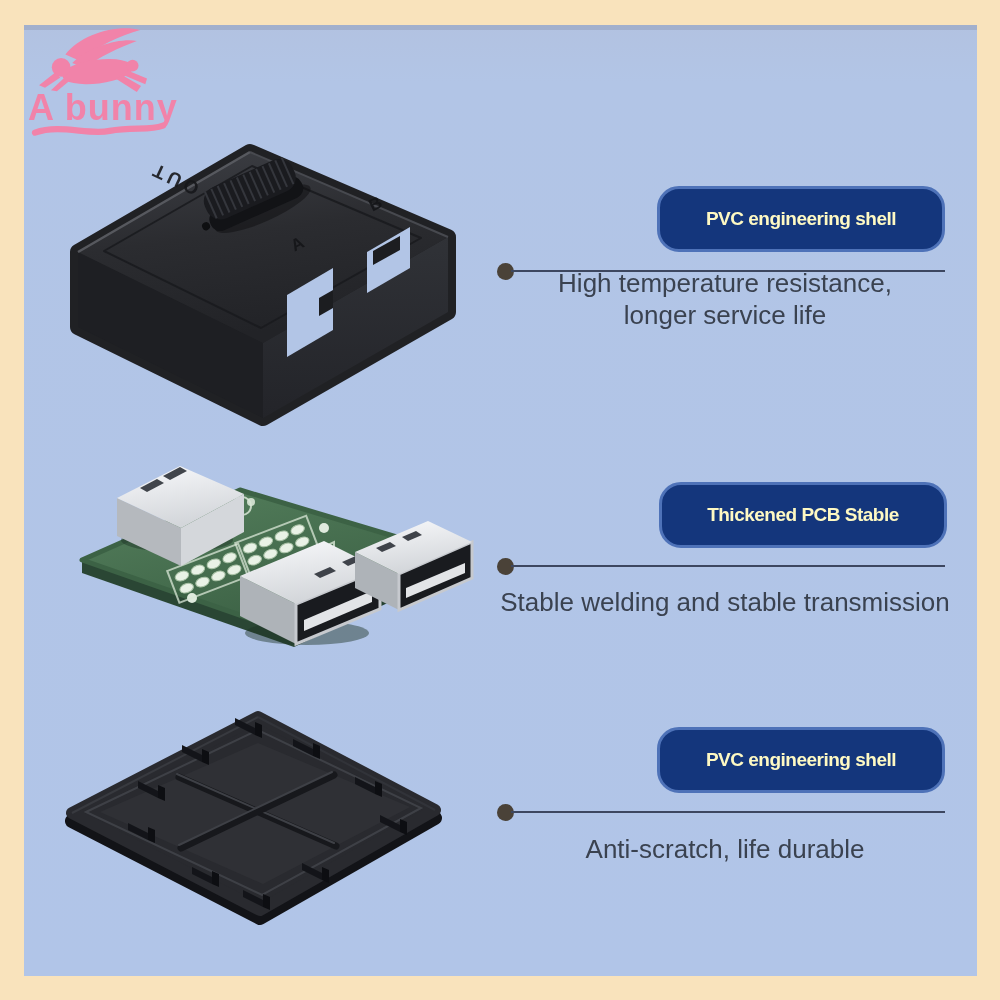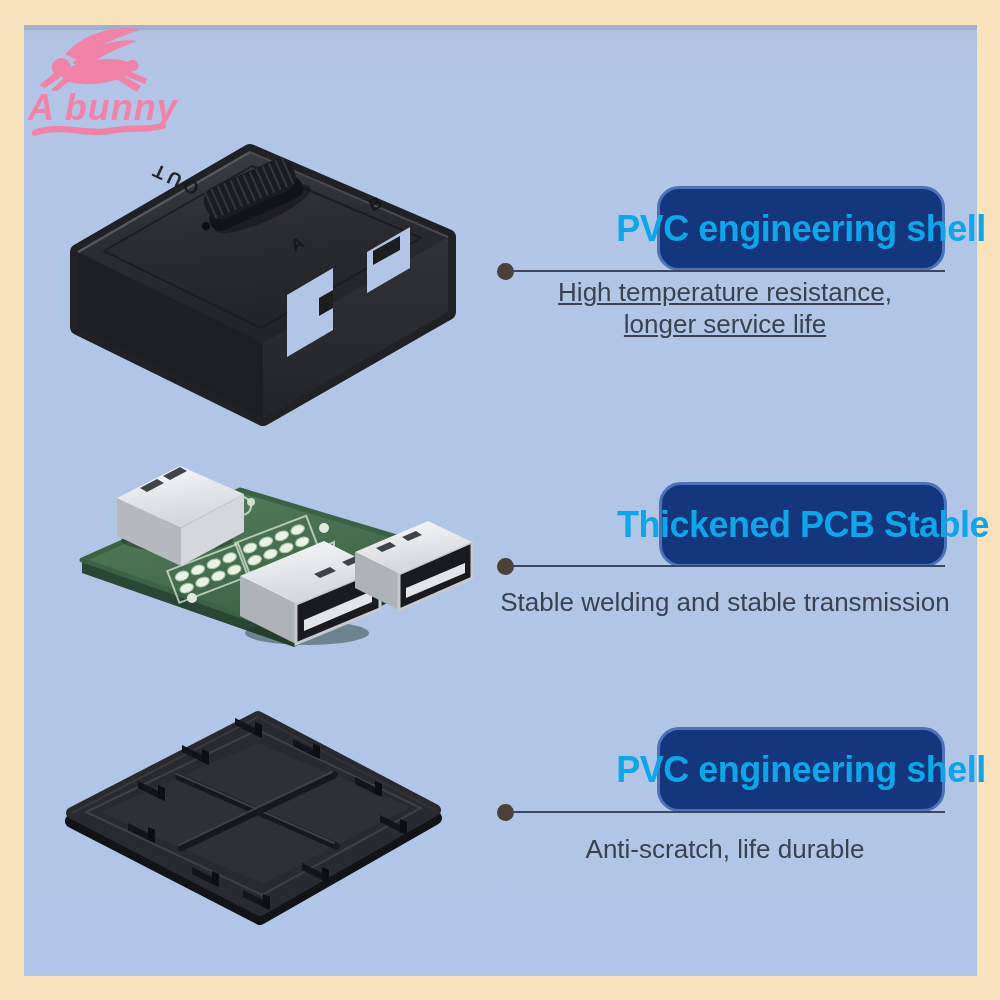--- a/index.html
+++ b/index.html
@@ -10,57 +10,57 @@
   }
   .panel{
     position:absolute;left:24px;top:25px;width:953px;height:951px;
     background:linear-gradient(180deg,#b2c2e1 0%,#b2c5e6 6%,#b1c5e8 100%);
   }
   .panel::before{
     content:"";position:absolute;left:0;top:0;right:0;height:5px;
     background:rgba(105,115,135,.22);
   }
   
-  .logo{position:absolute;left:28px;top:24px;width:170px;font-style:italic;}
+  .logo{position:absolute;left:28px;top:24px;width:170px;}
   .logo .bunny{display:block;width:124px;height:68px;margin-left:6px;}
   .logo-text{
     font-size:36px;font-weight:800;color:#f183a9;letter-spacing:1px;
     line-height:34px;margin-top:-2px;transform:scaleY(1.05);
   }
   .logo .swoosh{display:block;width:142px;height:16px;margin-top:-2px;}
   
   .product{position:absolute;}
   .p1{left:55px;top:135px;width:410px;height:295px;}
   .p2{left:62px;top:448px;width:415px;height:235px;}
   .p3{left:50px;top:685px;width:425px;height:255px;}
   
   .badge{
-    position:absolute;width:288px;height:85px;box-sizing:border-box;
+    position:absolute;width:288px;height:66px;box-sizing:border-box;
     background:#14367c;border:3px solid #4e72b8;border-radius:22px;
     display:flex;align-items:center;justify-content:center;
-    color:#0ea5e9;font-size:36px;font-weight:700;letter-spacing:-0.5px;
+    color:#fef9c3;font-size:19px;font-weight:700;letter-spacing:-0.5px;
     white-space:nowrap;
   }
   .b1{left:657px;top:186px;}
   .b2{left:659px;top:482px;}
   .b3{left:657px;top:727px;}
   .divider{position:absolute;left:495px;width:452px;height:18px;}
   .d1{top:263px;} .d2{top:558px;} .d3{top:804px;}
   .divider .dot{
     position:absolute;left:2px;top:0;width:17px;height:17px;border-radius:50%;
     background:#4a4238;
   }
   .divider .rule{
     position:absolute;left:16px;right:2px;top:7px;height:2px;background:#3d4760;
   }
   .desc{
     position:absolute;left:478px;width:494px;text-align:center;
     color:#3a4250;font-size:26px;line-height:32px;white-space:pre-line;
   }
-  .t1{top:276px;text-decoration:underline;} .t2{top:586px;} .t3{top:833px;}
+  .t1{top:267px;} .t2{top:586px;} .t3{top:833px;}
 </style>
 </head>
 <body>
 
 <div class="panel"></div>
 
 <div class="logo">
   <svg class="bunny" viewBox="0 0 140 80" aria-hidden="true">
     <g fill="#f183a9">
       <path d="M34,36 C52,12 94,0 122,7 C100,13 70,27 50,43 Z"></path>

